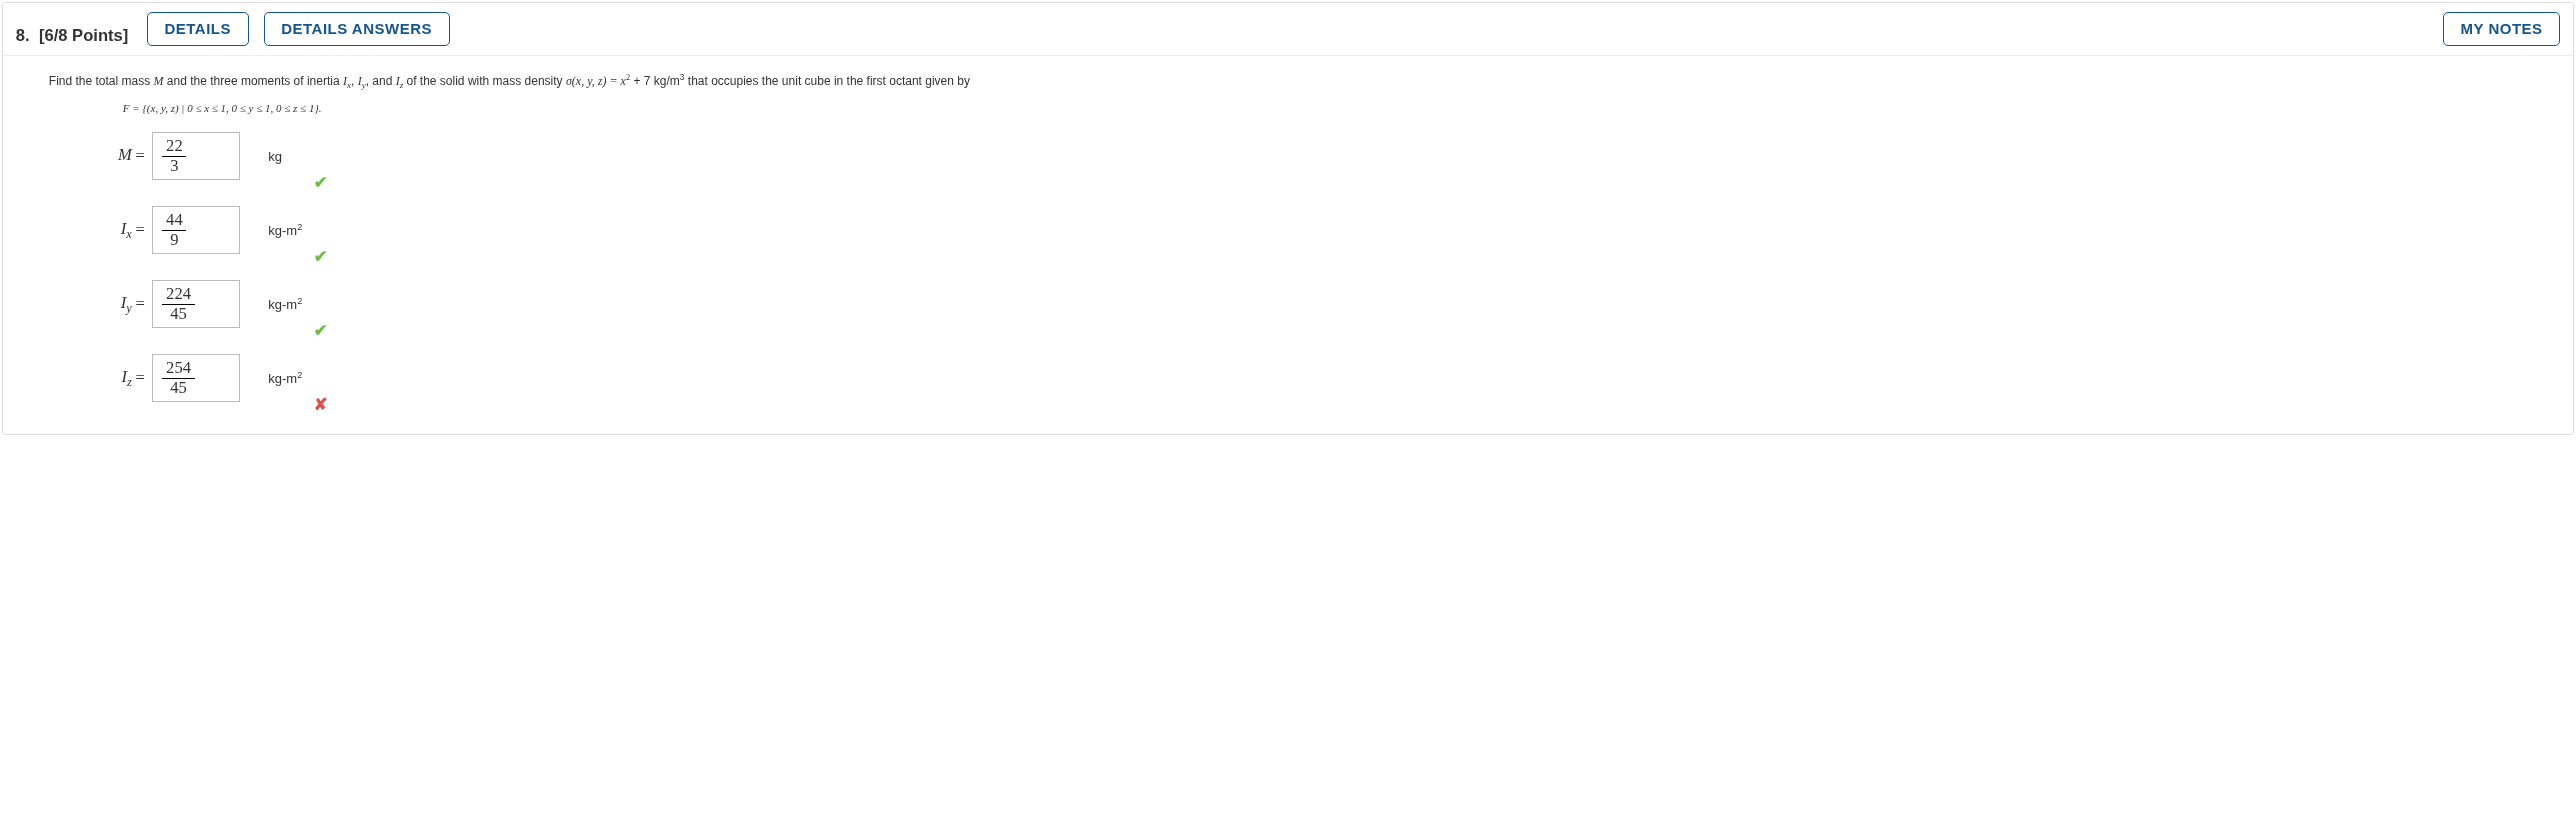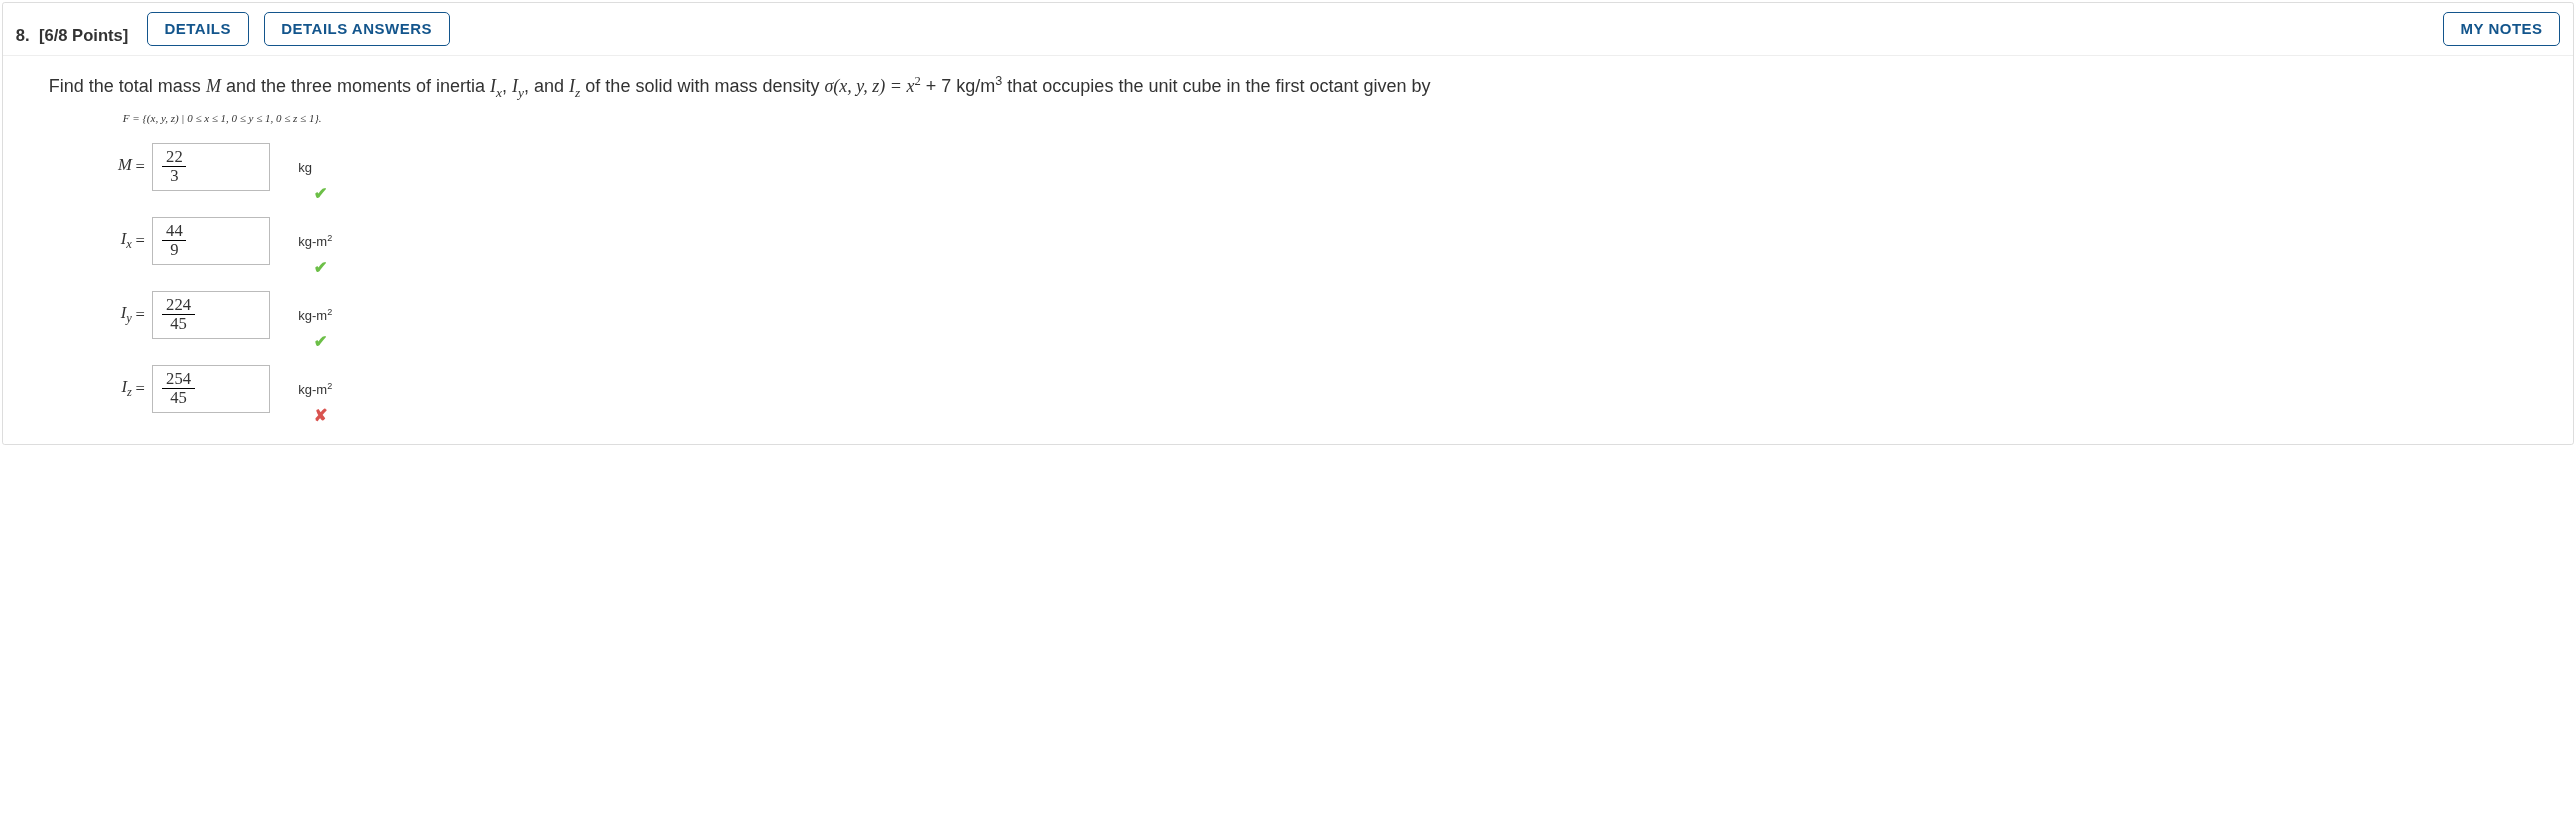--- a/index.html
+++ b/index.html
@@ -40,21 +40,21 @@
     border-radius: 5px;
   }
   .btn.my-notes {
     margin-right: 0;
     margin-left: auto;
   }
   .body {
     padding: 15px 46px 22px 46px;
   }
   .prompt {
-    font-size: 18px;
+    font-size: 12px;
     line-height: 1.6;
     margin-bottom: 9.2px;
   }
   .prompt i, .set-def i { font-style: italic; font-family: "Times New Roman", serif;}
   .prompt sup, .set-def sup, .unit sup { font-size: 0.7em; }
   .sub { vertical-align: sub; font-size: 0.75em; font-style: italic;}
   .set-def {
     font-style: italic;
     font-family: "Times New Roman", serif;
     font-size: 11px;
@@ -76,21 +76,21 @@
     font-family: "Times New Roman", serif;
     font-size: 16.6px;
   }
   .eq {
     margin: 0 7.4px 0 3.7px;
     font-family: "Times New Roman", serif;
     font-size: 16.6px;
   }
   .input-box {
     border: 0.9px solid #bbb;
-    width: 118px;
+    width: 88px;
     height: 48px;
     display: flex;
     align-items: center;
     justify-content: flex-start;
     padding-left: 9.2px;
     position: relative;
     background: #fff;
   }
   .frac {
     display: inline-flex;

